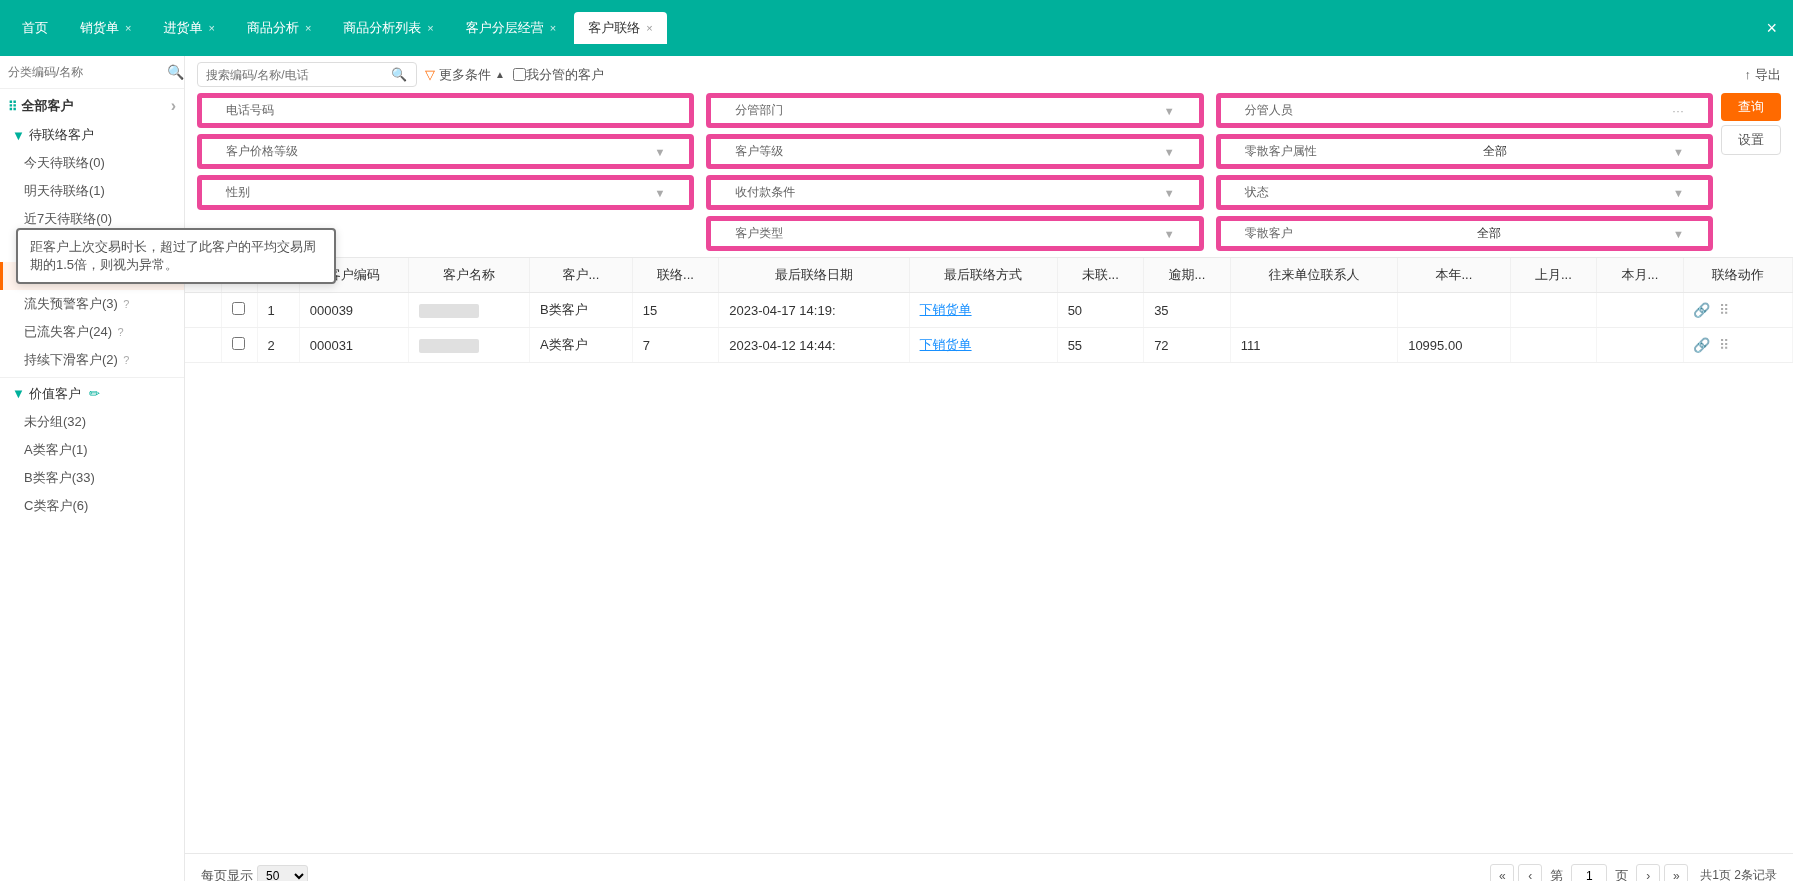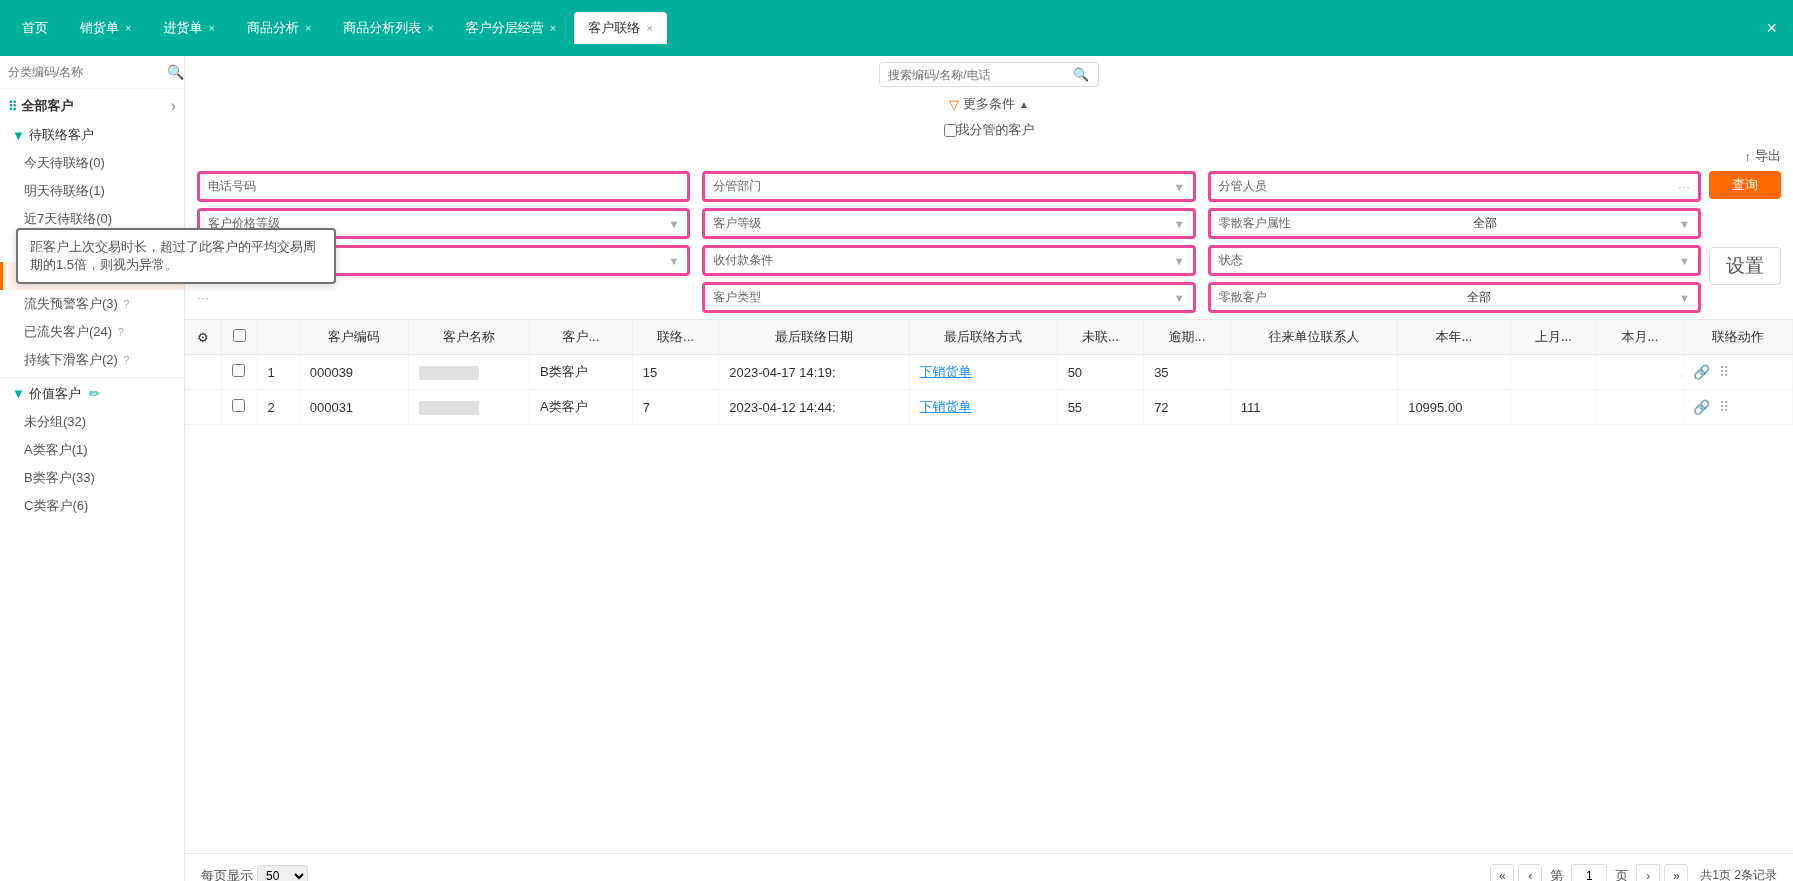--- a/index.html
+++ b/index.html
@@ -146,21 +146,20 @@
     .filter-bar {
       background: #fff;
       border-bottom: 1px solid #e8e8e8;
       padding: 6px 12px;
     }
     .filter-row1 {
       display: flex;
       align-items: center;
       gap: 8px;
       margin-bottom: 6px;
-      flex-direction: column;
     }
     .search-input-wrapper {
       display: flex;
       align-items: center;
       border: 1px solid #ddd;
       border-radius: 4px;
       padding: 4px 8px;
       width: 220px;
       gap: 6px;
     }
@@ -193,23 +192,23 @@
       display: flex;
       align-items: center;
       gap: 4px;
       color: #555;
       font-size: 12px;
       cursor: pointer;
     }
     .filter-field {
       display: flex;
       align-items: center;
-      border: 3px solid #ec4899;
+      border: 5px solid #ec4899;
       border-radius: 4px;
-      padding: 4px 8px;
+      padding: 4px 24px;
       gap: 6px;
       min-height: 30px;
     }
     .filter-field label {
       color: #666;
       font-size: 12px;
       white-space: nowrap;
       min-width: 60px;
     }
     .filter-field .field-value {
@@ -241,22 +240,21 @@
       cursor: pointer;
       font-size: 13px;
     }
     .btn-settings {
       background: #fff;
       color: #555;
       border: 1px solid #ddd;
       border-radius: 4px;
       padding: 5px 16px;
       cursor: pointer;
-      font-size: 19px;
-      margin-top: 44px;
+      font-size: 13px;
     }
 
     
     .table-area {
       flex: 1;
       overflow: auto;
       padding: 0;
     }
     .table-wrapper {
       min-width: 100%;

